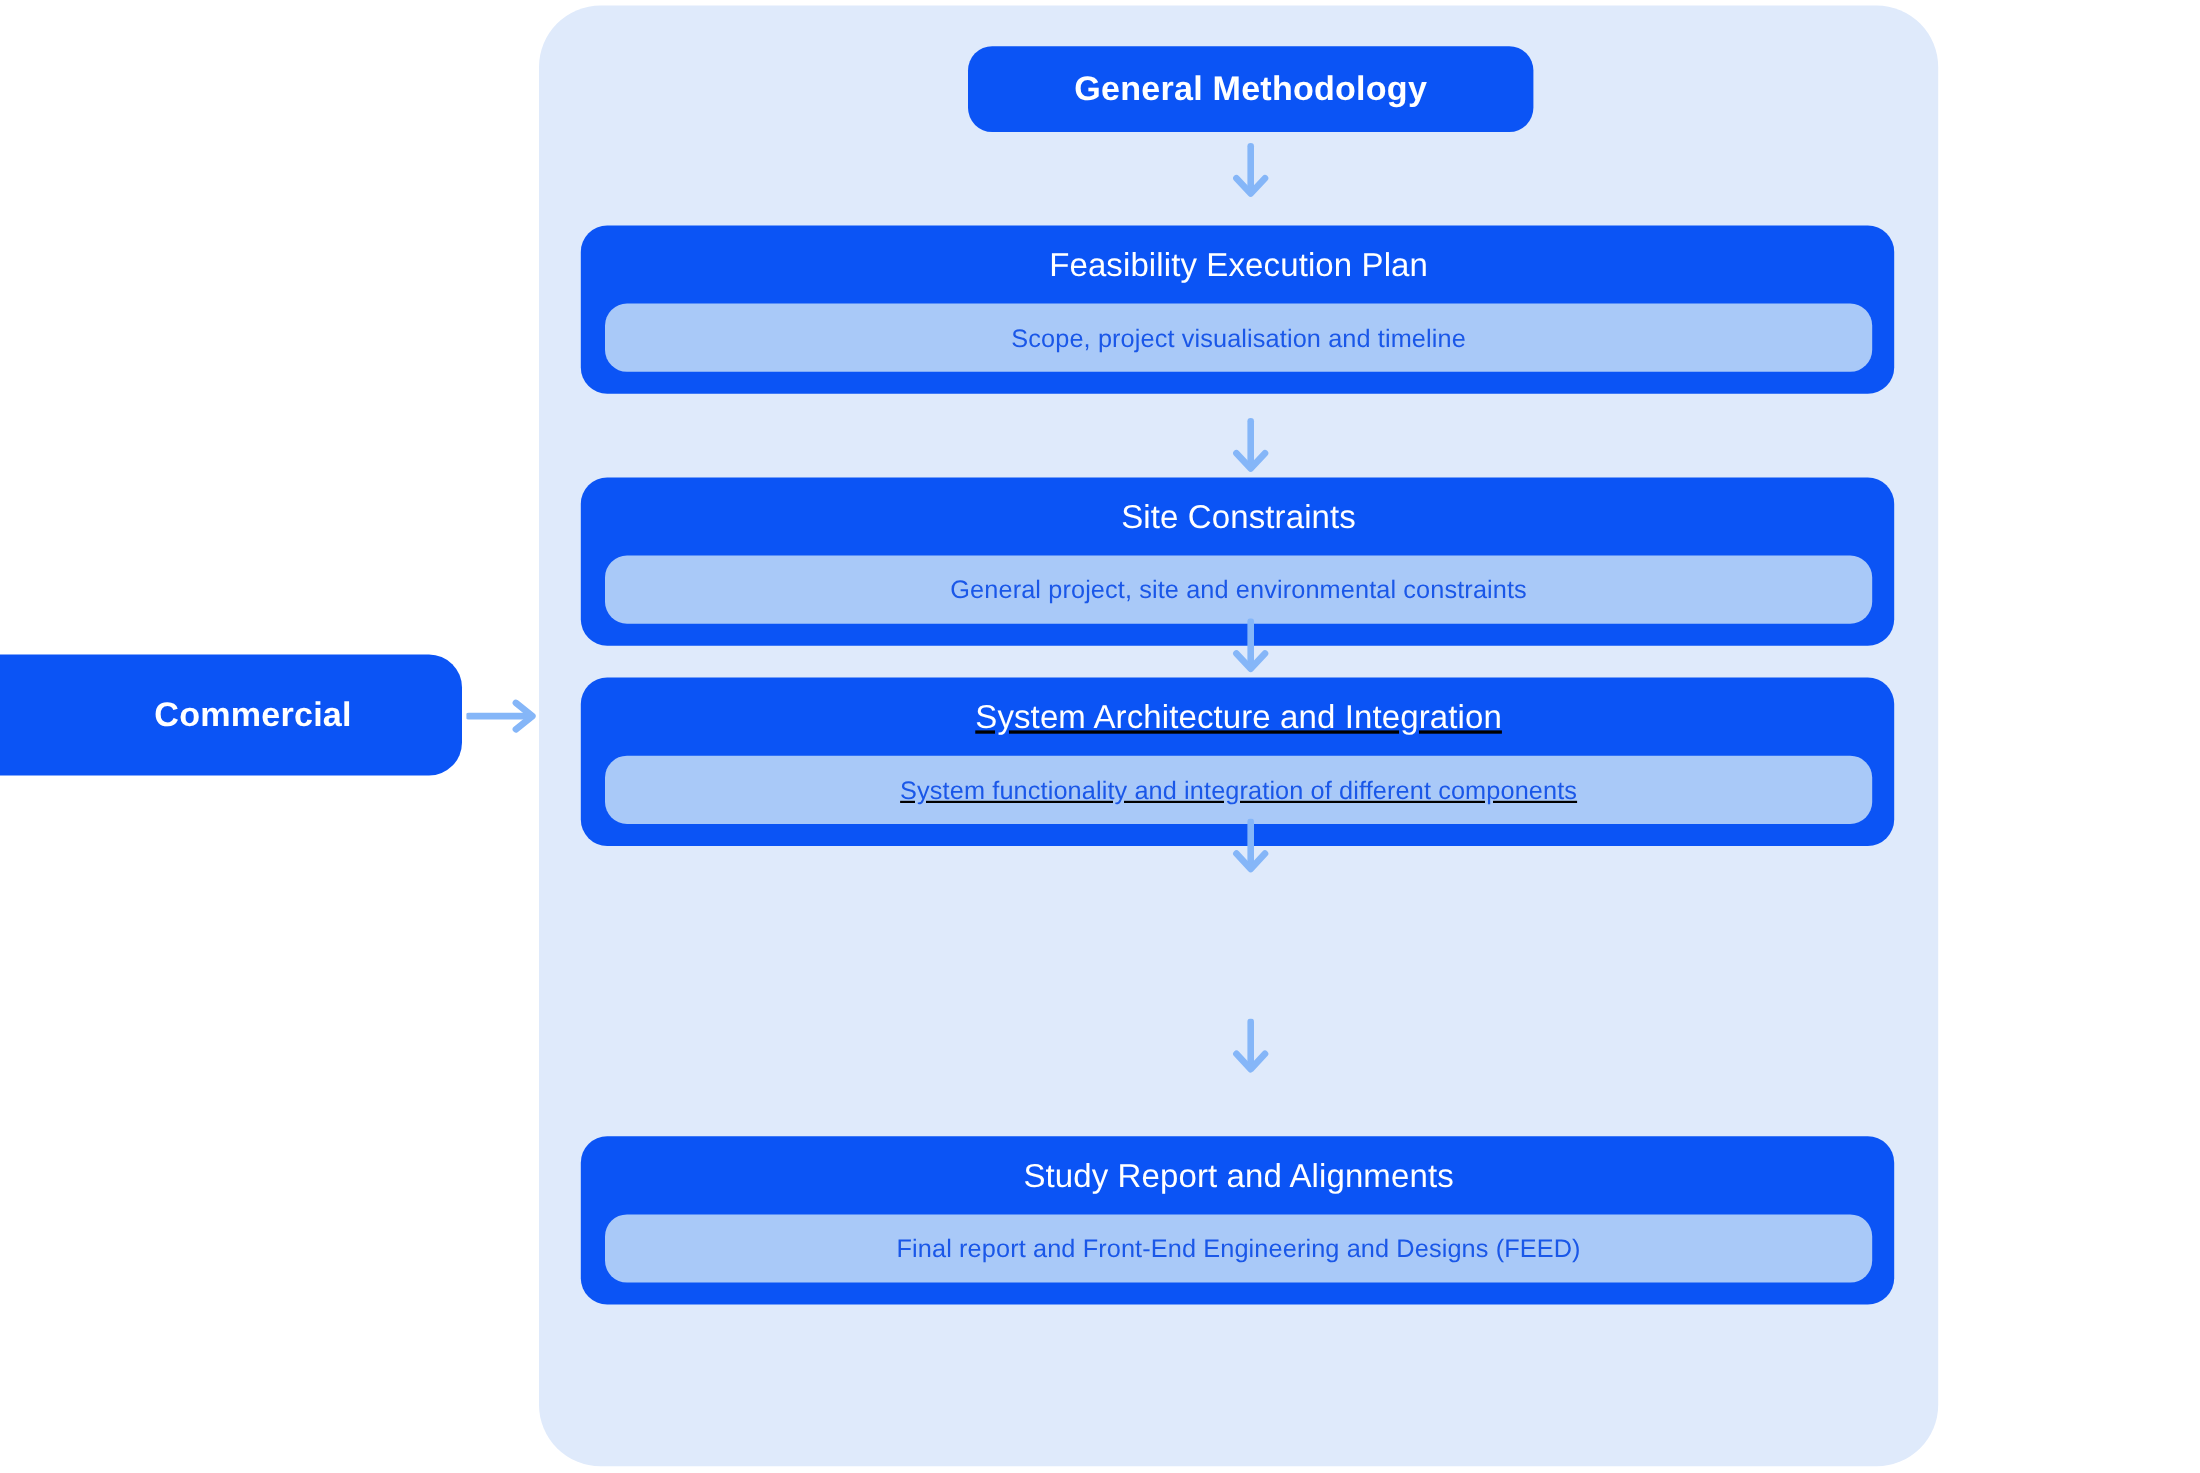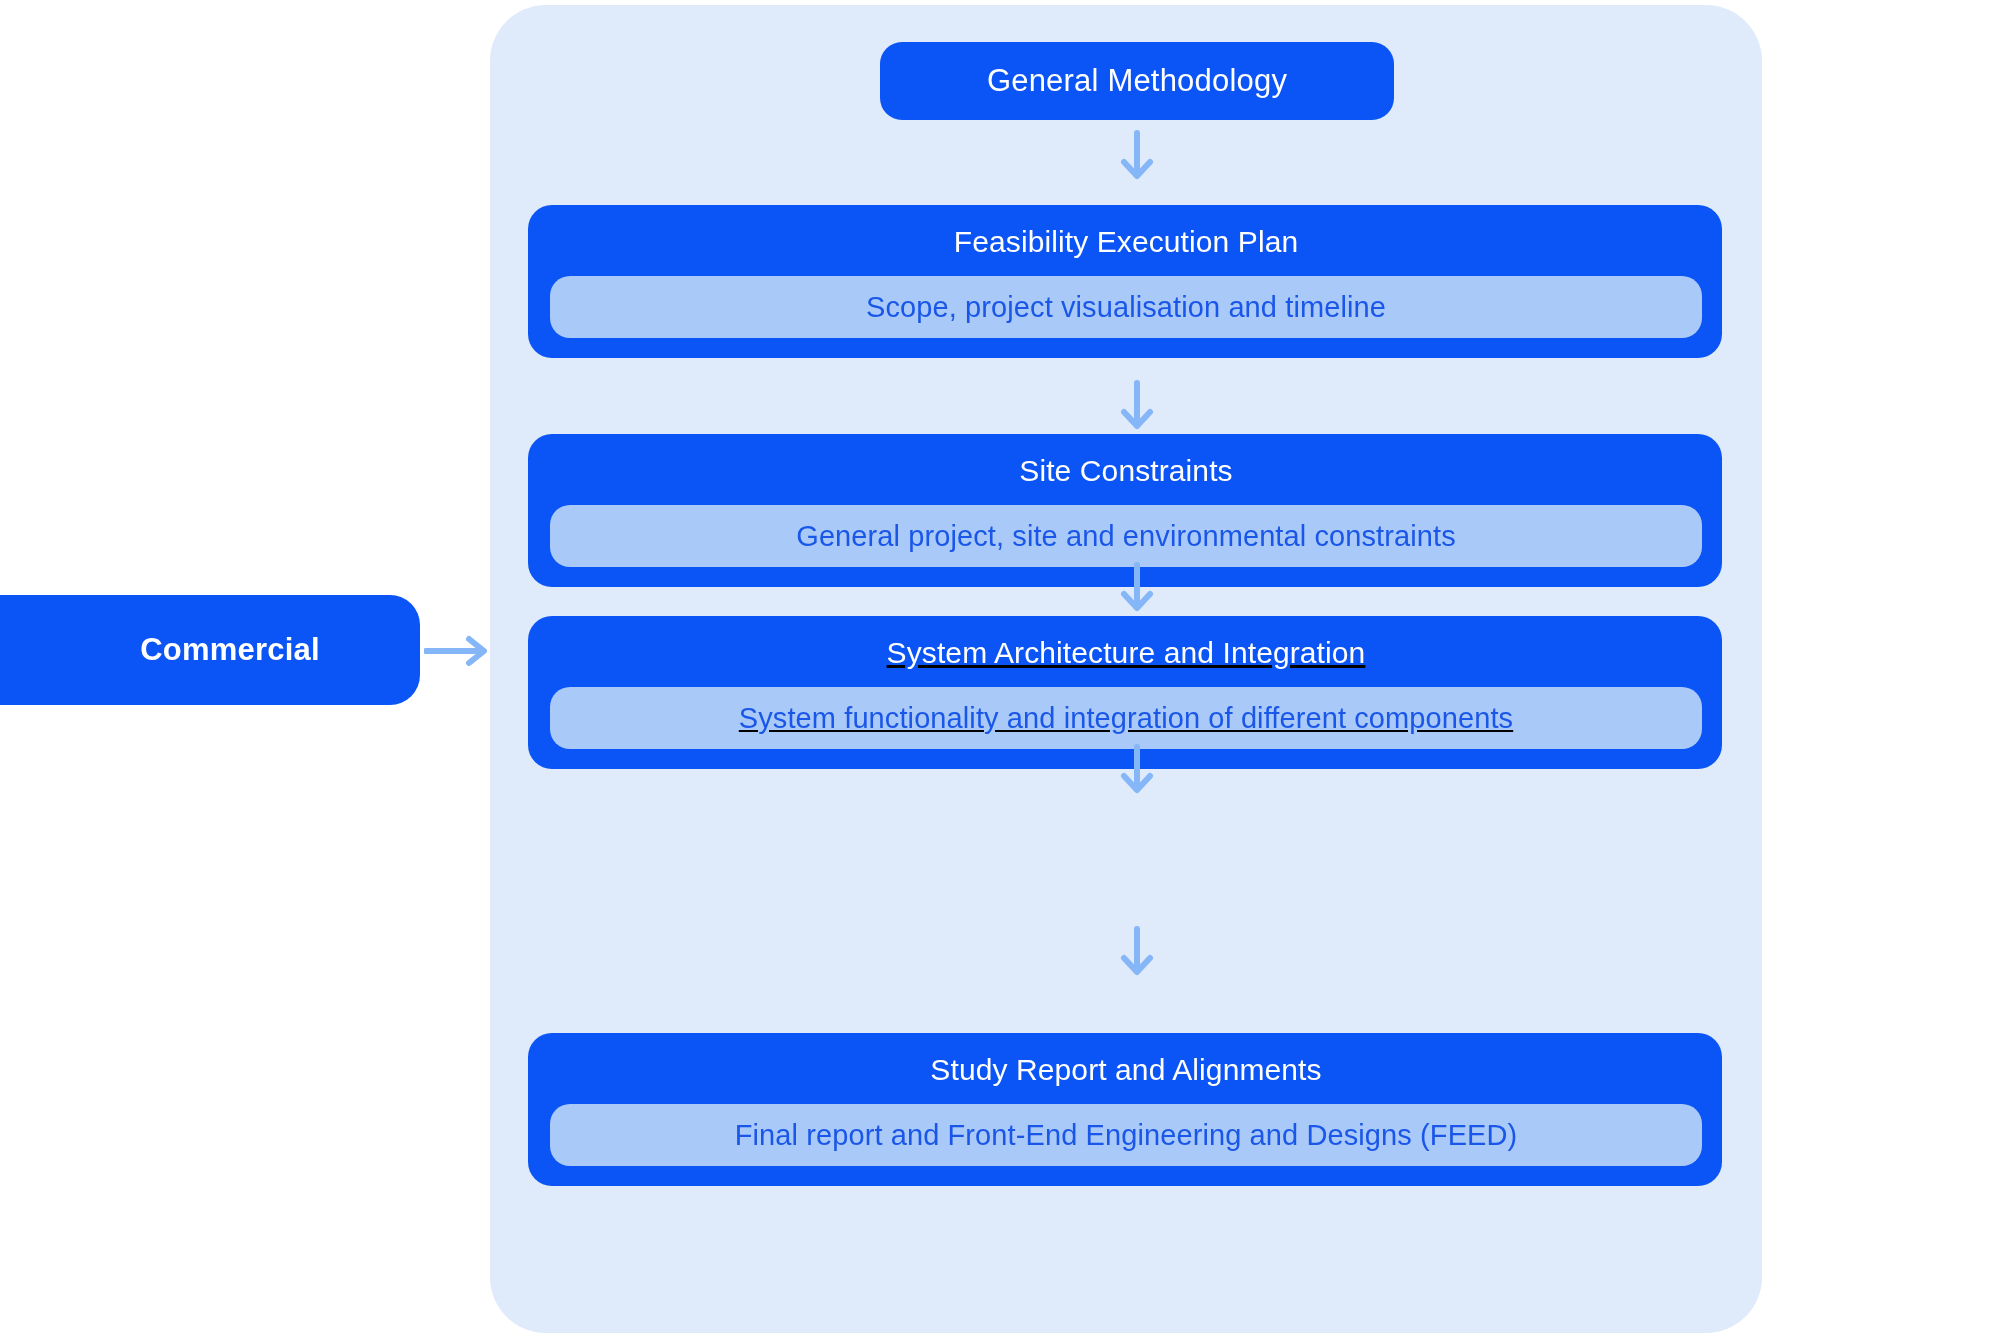--- a/index.html
+++ b/index.html
@@ -75,21 +75,21 @@
     height: 78px;
     background: var(--brand);
     border-radius: 22px;
     display: flex;
     align-items: center;
     justify-content: center;
   }
   .header-label {
     color: #ffffff;
     font-size: 31px;
-    font-weight: normal;
+    font-weight: bold;
     letter-spacing: 0.2px;
     white-space: nowrap;
   }
 
   
   .arrow-v {
     position: absolute;
     width: 40px;
     height: 52px;
     left: 1117px;
@@ -118,21 +118,21 @@
     margin-top: 12px;
     background: var(--pill-bg);
     border-radius: 20px;
     height: 62px;
     display: flex;
     align-items: center;
     justify-content: center;
   }
   .step-desc {
     color: var(--pill-text);
-    font-size: 29px;
+    font-size: 23px;
     font-weight: normal;
     text-align: center;
     letter-spacing: 0.1px;
     white-space: nowrap;
   }
 
   :root {
     --brand: #0B54F5;
     --panel-bg: #DFEAFB;
     --pill-bg: #A9C9F8;

